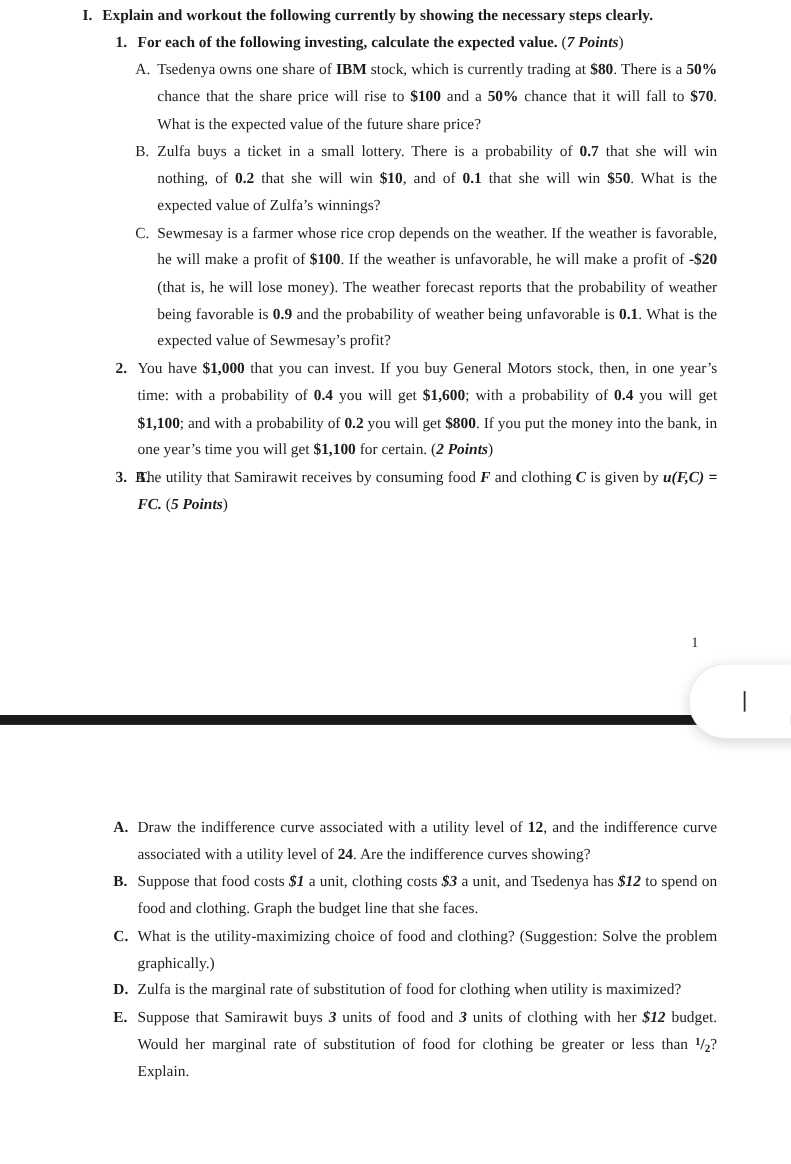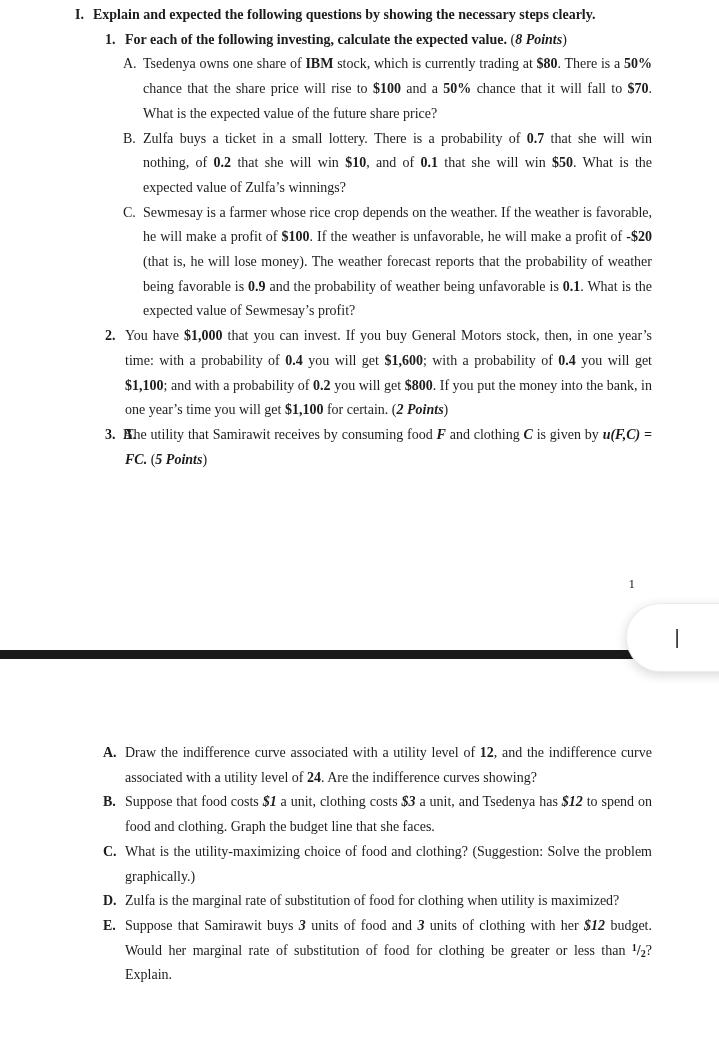--- a/index.html
+++ b/index.html
@@ -47,22 +47,22 @@
     font-family:"Liberation Sans","DejaVu Sans",sans-serif;
     font-size:20px;color:#2b2b2b;font-weight:400;
     transform:translateX(-10px);
   }
 </style>
 </head>
 <body>
 
 <section>
   <div id="page1-content" class="content">
-      <div class="para p-h"><span class="marker b">I.</span><span class="b">Explain and expected the following questions by showing the necessary steps clearly.</span></div>
-      <div class="para p-1"><span class="marker b">1.</span><span class="b">For each of the following investing, calculate the expected value.</span><span> (</span><span class="b i">8 Points</span><span>)</span></div>
+      <div class="para p-h"><span class="marker b">I.</span><span class="b">Explain and workout the following currently by showing the necessary steps clearly.</span></div>
+      <div class="para p-1"><span class="marker b">1.</span><span class="b">For each of the following investing, calculate the expected value.</span><span> (</span><span class="b i">7 Points</span><span>)</span></div>
       <div class="para p-2"><span class="marker">A.</span><span>Tsedenya owns one share of </span><span class="b">IBM</span><span> stock, which is currently trading at </span><span class="b">$80</span><span>. There is a </span><span class="b">50%</span><span> chance that the share price will rise to </span><span class="b">$100</span><span> and a </span><span class="b">50%</span><span> chance that it will fall to </span><span class="b">$70</span><span>. What is the expected value of the future share price?</span></div>
       <div class="para p-2"><span class="marker">B.</span><span>Zulfa buys a ticket in a small lottery. There is a probability of </span><span class="b">0.7</span><span> that she will win nothing, of </span><span class="b">0.2</span><span> that she will win </span><span class="b">$10</span><span>, and of </span><span class="b">0.1</span><span> that she will win </span><span class="b">$50</span><span>. What is the expected value of Zulfa’s winnings?</span></div>
       <div class="para p-2"><span class="marker">C.</span><span>Sewmesay is a farmer whose rice crop depends on the weather. If the weather is favorable, he will make a profit of </span><span class="b">$100</span><span>. If the weather is unfavorable, he will make a profit of </span><span class="b">-$20</span><span> (that is, he will lose money). The weather forecast reports that the probability of weather being favorable is </span><span class="b">0.9</span><span> and the probability of weather being unfavorable is </span><span class="b">0.1</span><span>. What is the expected value of Sewmesay’s profit?</span></div>
       <div class="para p-1"><span class="marker b">2.</span><span>You have </span><span class="b">$1,000</span><span> that you can invest. If you buy General Motors stock, then, in one year’s time: with a probability of </span><span class="b">0.4</span><span> you will get </span><span class="b">$1,600</span><span>; with a probability of </span><span class="b">0.4</span><span> you will get </span><span class="b">$1,100</span><span>; and with a probability of </span><span class="b">0.2</span><span> you will get </span><span class="b">$800</span><span>. If you put the money into the bank, in one year’s time you will get </span><span class="b">$1,100</span><span> for certain. (</span><span class="b i">2 Points</span><span>)</span></div>
       <div class="para p-2"><span class="marker">A.</span></div>
       <div class="para p-2"><span class="marker">B.</span></div>
       <div class="para p-1"><span class="marker b">3.</span><span>The utility that Samirawit receives by consuming food </span><span class="b i">F</span><span> and clothing </span><span class="b i">C</span><span> is given by </span><span class="b i">u(F,C) = FC.</span><span> (</span><span class="b i">5 Points</span><span>)</span></div>
     </div>
   <div class="page-num">1</div>
 </section>

